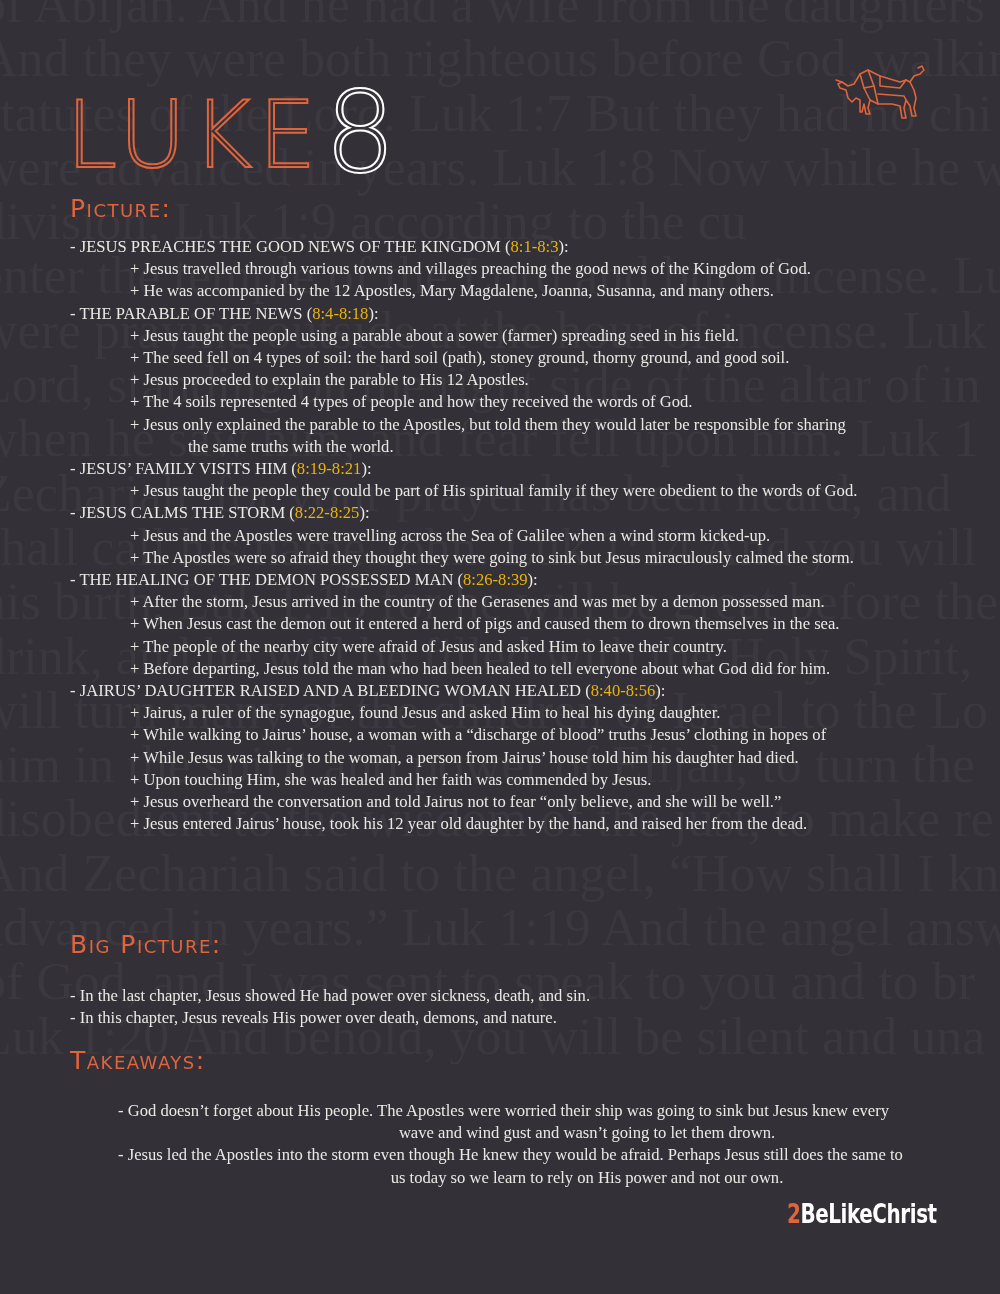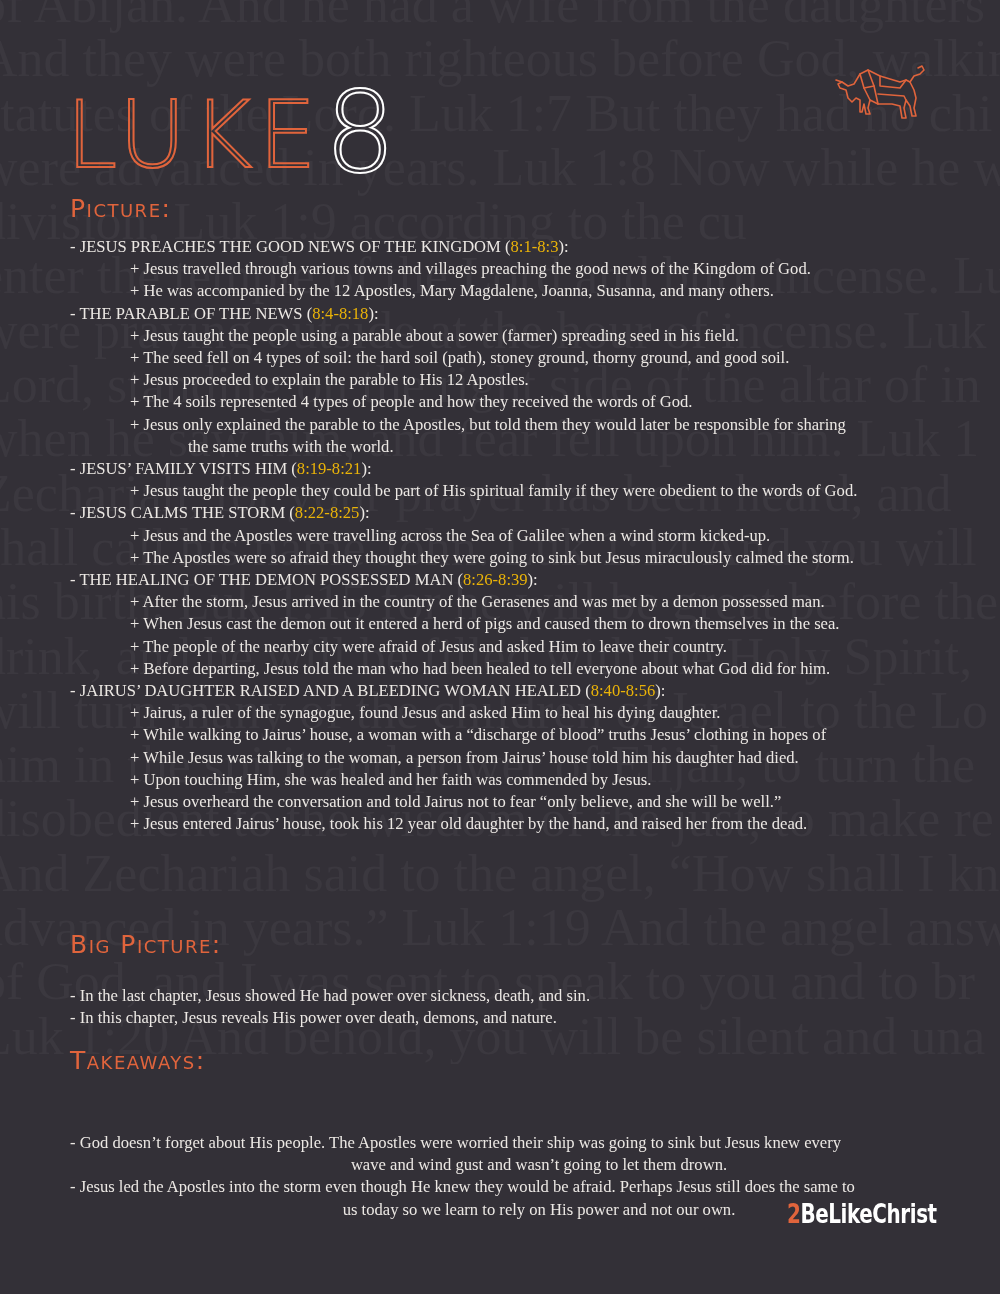--- a/index.html
+++ b/index.html
@@ -135,21 +135,21 @@
       <div class="line lvl2">+ <span>Jesus entered Jairus’ house, took his 12 year old daughter by the hand, and raised her from the dead.</span></div>
     </div>
 
   <div class="section-heading" style="top:932px;">Big Picture:</div>
   <div class="content" style="top:985px;" id="bigpicture">
       <div class="line lvl1">- <span>In the last chapter, Jesus showed He had power over sickness, death, and sin.</span></div>
       <div class="line lvl1">- <span>In this chapter, Jesus reveals His power over death, demons, and nature.</span></div>
     </div>
 
   <div class="section-heading" style="top:1048px;">Takeaways:</div>
-  <div class="content" style="top:1132px;" id="takeaways">
+  <div class="content" style="top:1100px;margin-left:48px;" id="takeaways">
       <div class="line lvl1">- <span>God doesn’t forget about His people. The Apostles were worried their ship was going to sink but Jesus knew every</span></div>
       <div class="line cont1"><span>wave and wind gust and wasn’t going to let them drown.</span></div>
       <div class="line lvl1">- <span>Jesus led the Apostles into the storm even though He knew they would be afraid. Perhaps Jesus still does the same to</span></div>
       <div class="line cont1"><span>us today so we learn to rely on His power and not our own.</span></div>
     </div>
 
   <div class="brand">
     <span class="two">2</span><span>BeLikeChrist</span>
   </div>
 </div>

